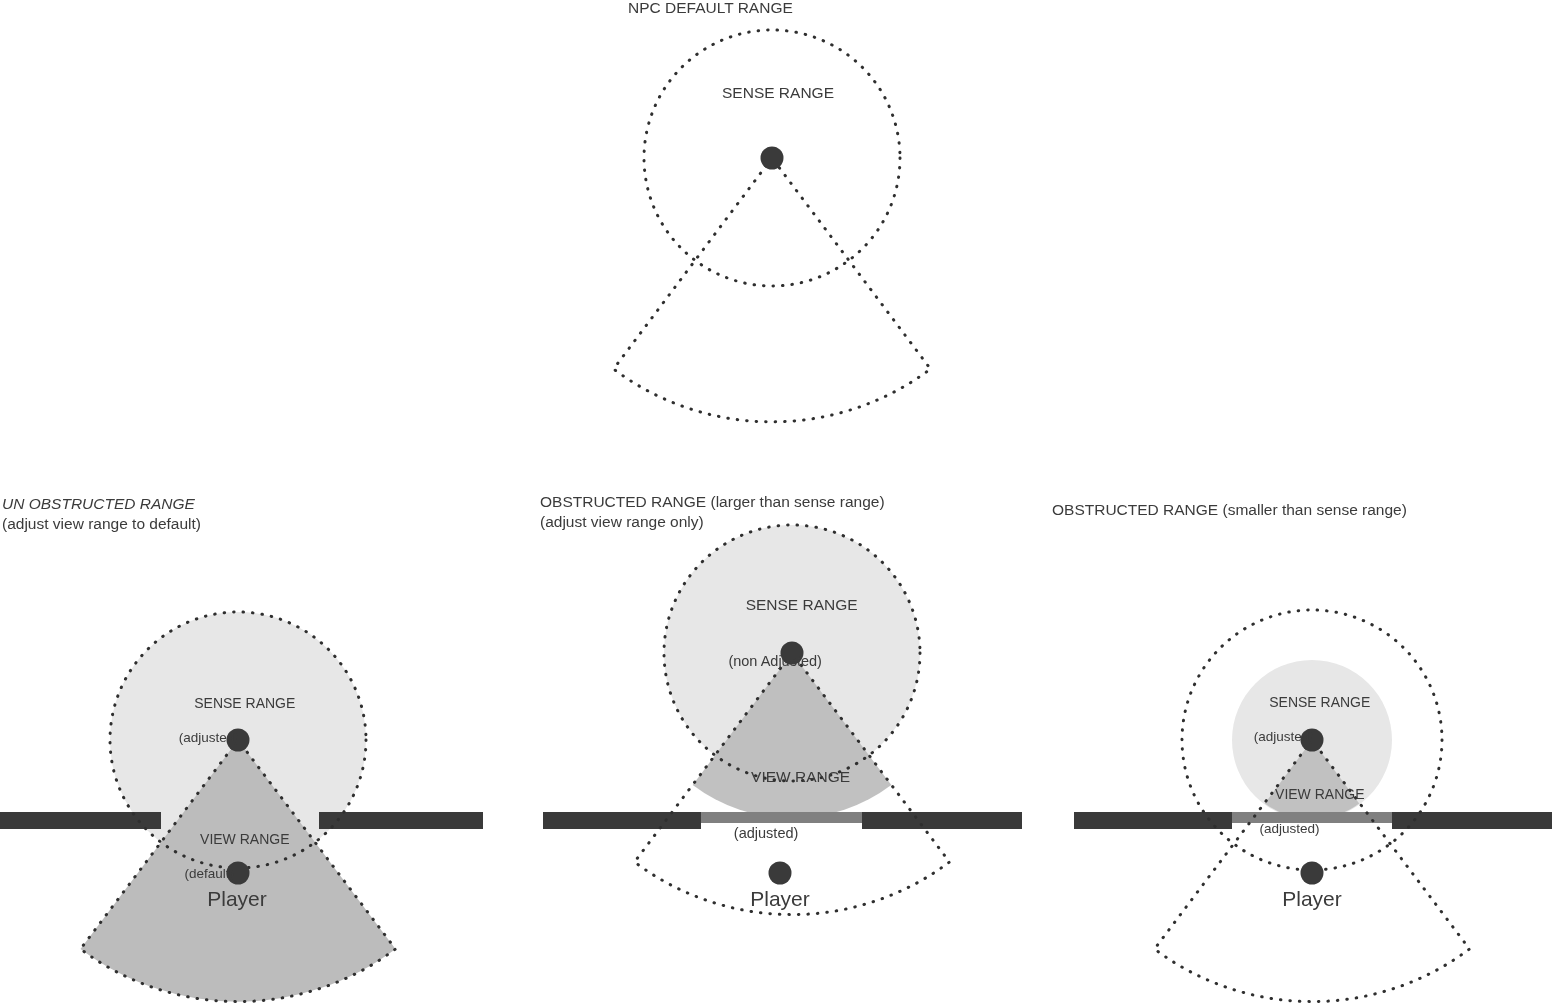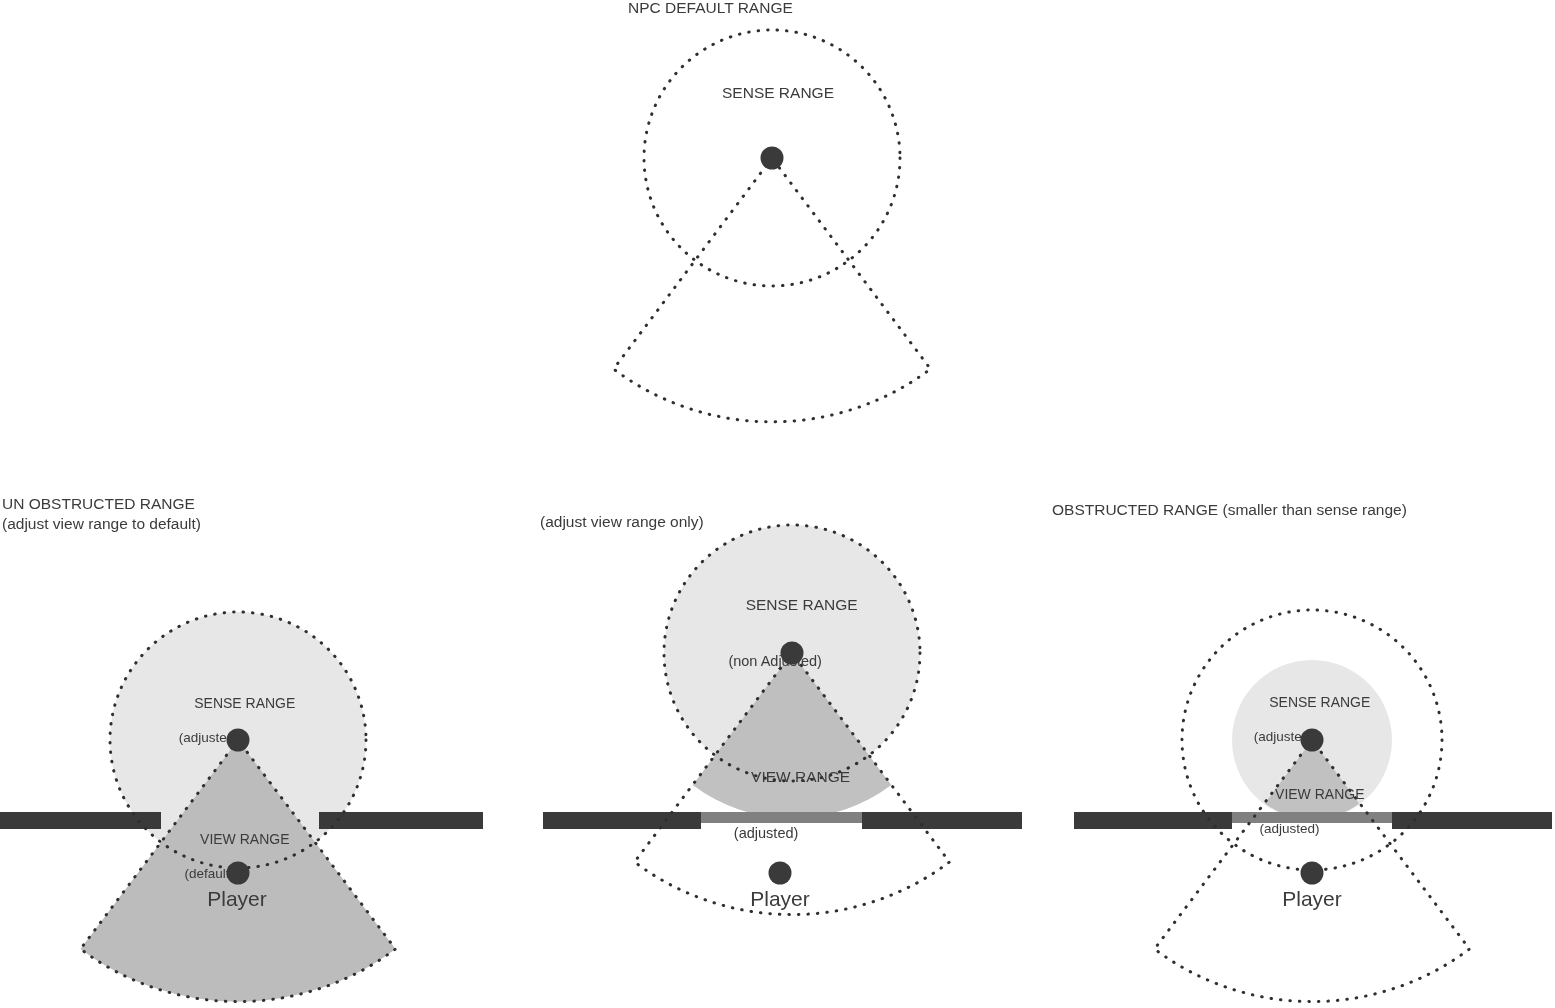--- a/index.html
+++ b/index.html
@@ -81,35 +81,36 @@
       <path d="M 1312 740 L 1154.5 949 A 262 262 0 0 0 1469.5 949 Z" fill="none" stroke="#2f2f2f" stroke-width="3" stroke-linecap="round" stroke-dasharray="0.5 9"></path>
       <circle cx="1312" cy="740" r="11.5" fill="#3a3a3a"></circle>
       <circle cx="1312" cy="873" r="11.5" fill="#3a3a3a"></circle>
     </g>
   </svg>
 
   <div class="ttl" style="left:628px;top:-2px;">NPC DEFAULT RANGE</div>
 
   <div class="lbl big" style="left:778px;top:84px;">SENSE RANGE</div>
 
-  <div class="ttl" style="left:2px;top:494px;">UN OBSTRUCTED RANGE</div>
+  <div class="ttl" style="left:2px;top:494px;font-style:italic;">UN OBSTRUCTED RANGE</div>
   <div class="ttl" style="left:2px;top:514px;">(adjust view range to default)</div>
 
   <div class="lbl med" style="left:237px;top:678px;">
     <span>SENSE RANGE</span>
     <span class="sub">(adjusted)</span>
   </div>
 
   <div class="lbl med" style="left:237px;top:814px;">
     <span>VIEW RANGE</span>
     <span class="sub">(default)</span>
   </div>
 
   <div class="lbl player" style="left:237px;top:888px;">Player</div>
 
+  <div class="ttl" style="left:540px;top:492px;">OBSTRUCTED RANGE (larger than sense range)</div>
   <div class="ttl" style="left:540px;top:512px;">(adjust view range only)</div>
 
   <div class="lbl big" style="left:793px;top:578px;">
     <span>SENSE RANGE</span>
     <span class="sub">(non Adjusted)</span>
   </div>
 
   <div class="lbl big" style="left:792px;top:750px;">
     <span>VIEW RANGE</span>
     <span class="sub">(adjusted)</span>

